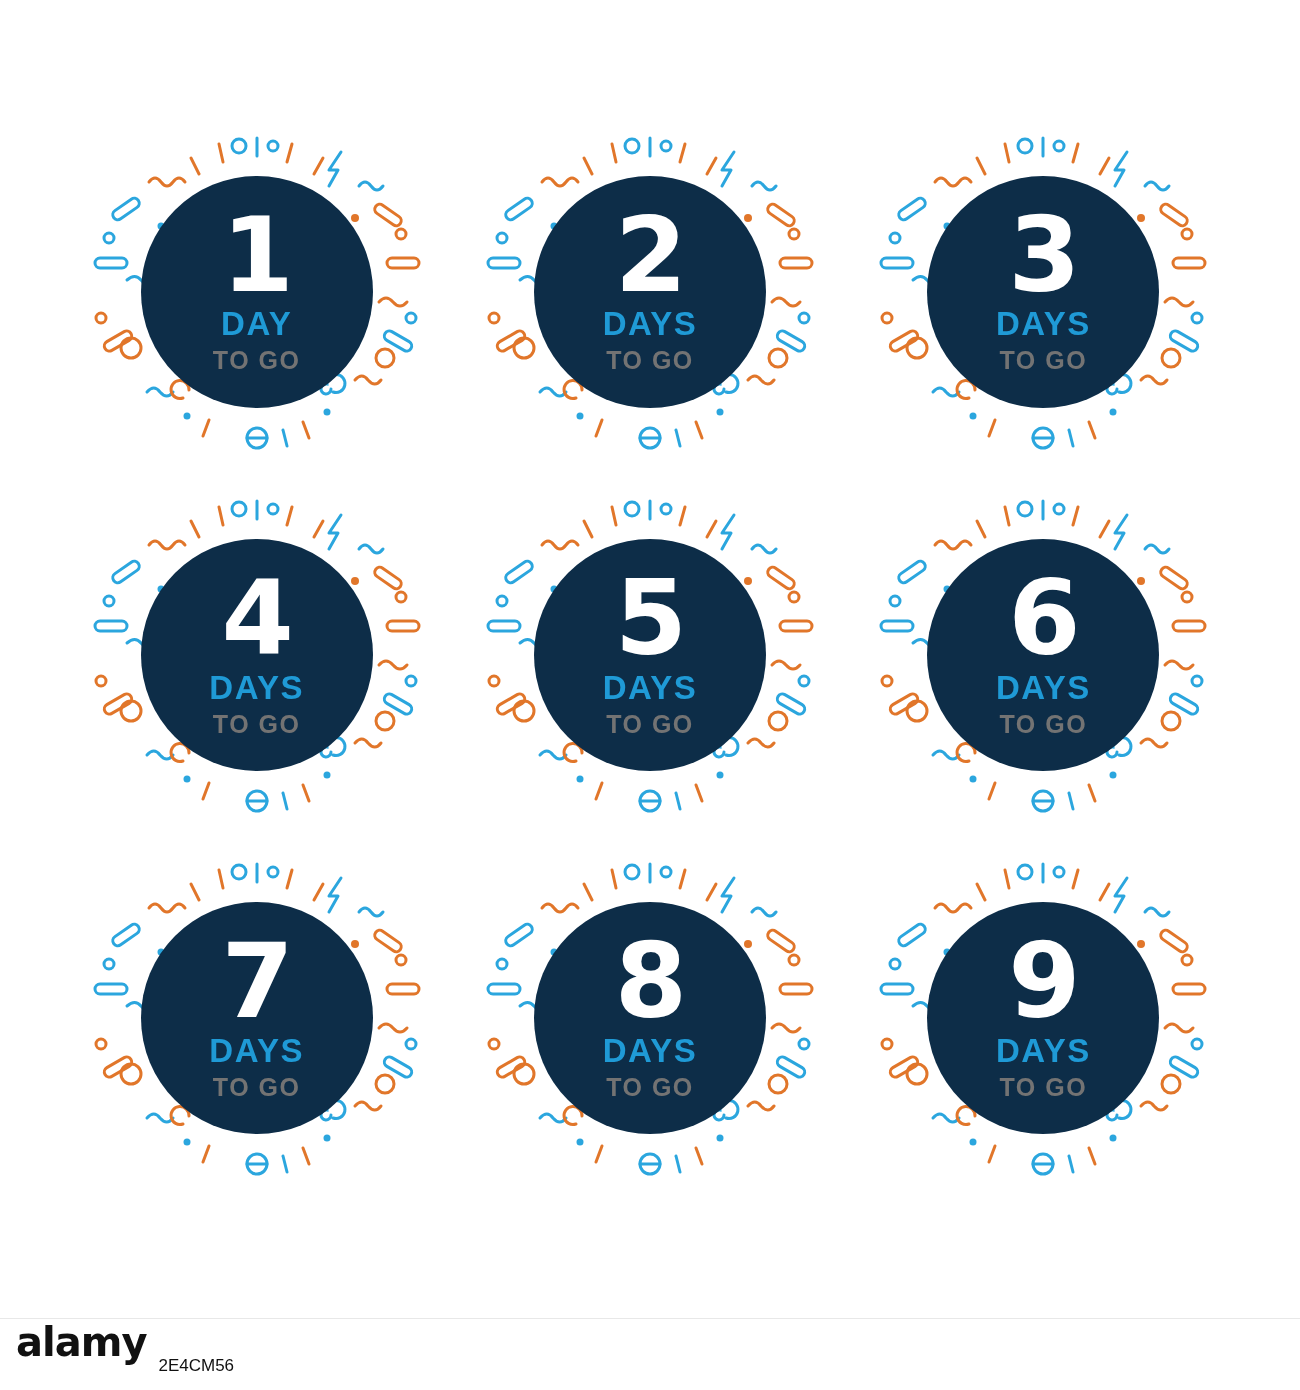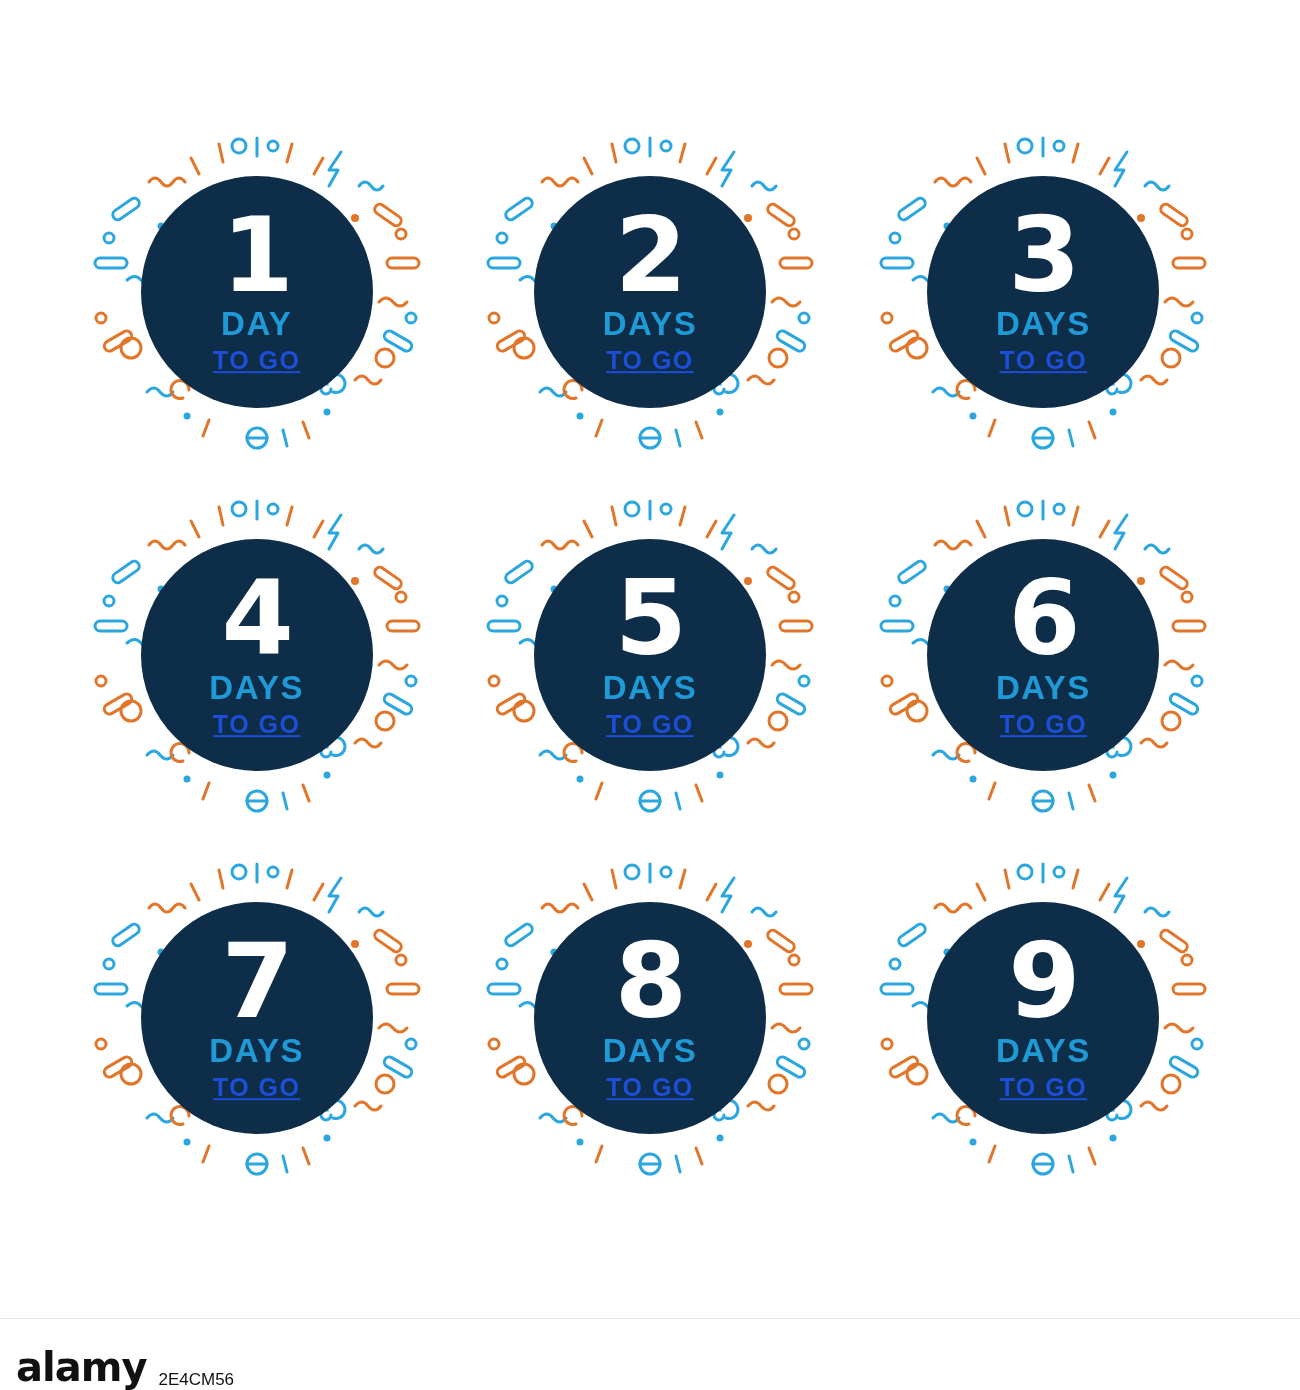--- a/index.html
+++ b/index.html
@@ -26,21 +26,21 @@
   
   #footer-bar {
     position: absolute;
     left: 0;
     bottom: 0;
     width: 1300px;
     height: 72px;
     background: #ffffff;
     border-top: 1px solid #e8e8e8;
     display: flex;
-    align-items: flex-end;
+    align-items: flex-start;
     box-sizing: border-box;
     padding: 0 16px;
   }
   #alamy-logo {
     font-size: 40px;
     font-weight: bold;
     letter-spacing: -1px;
     color: #111111;
     font-family: "DejaVu Sans", sans-serif;
   }
@@ -110,23 +110,22 @@
     font-weight: bold;
     letter-spacing: 1.5px;
     color: #1f9ad6;
     margin-top: 2px;
   }
   .togo {
     display: block;
     font-size: 25px;
     font-weight: bold;
     letter-spacing: 1.5px;
-    color: #1d4ed8;
+    color: #737373;
     margin-top: 3px;
-    text-decoration: underline;
   }
 </style>
 </head>
 <body>
 
 <div id="stage">
 
   <div id="grid">
 
     <div class="badge">

